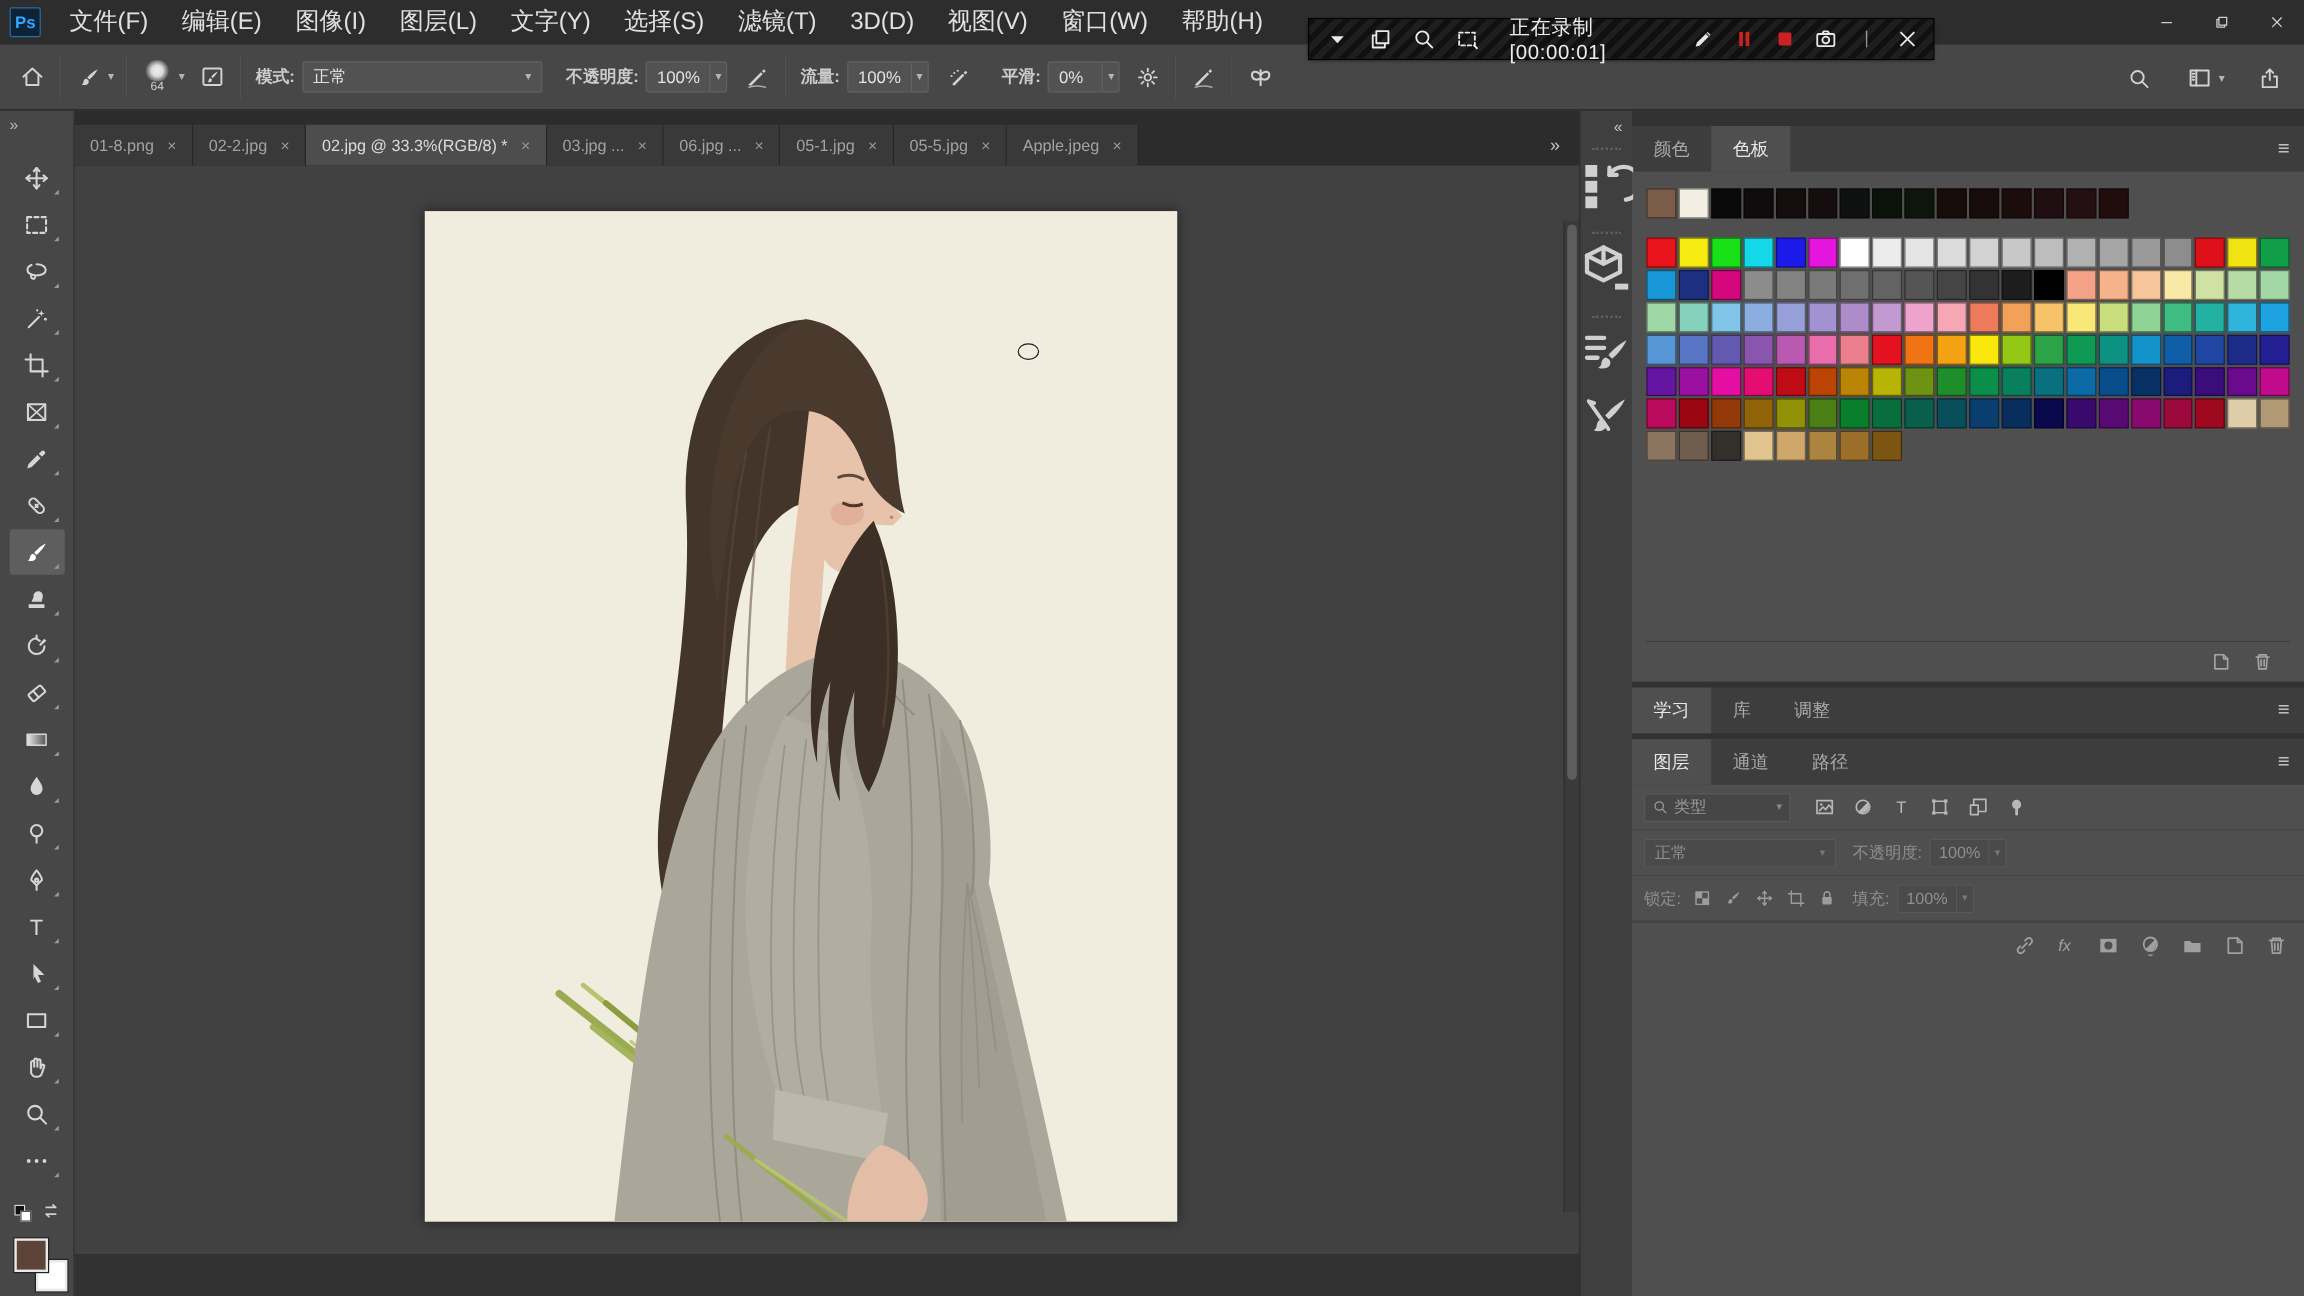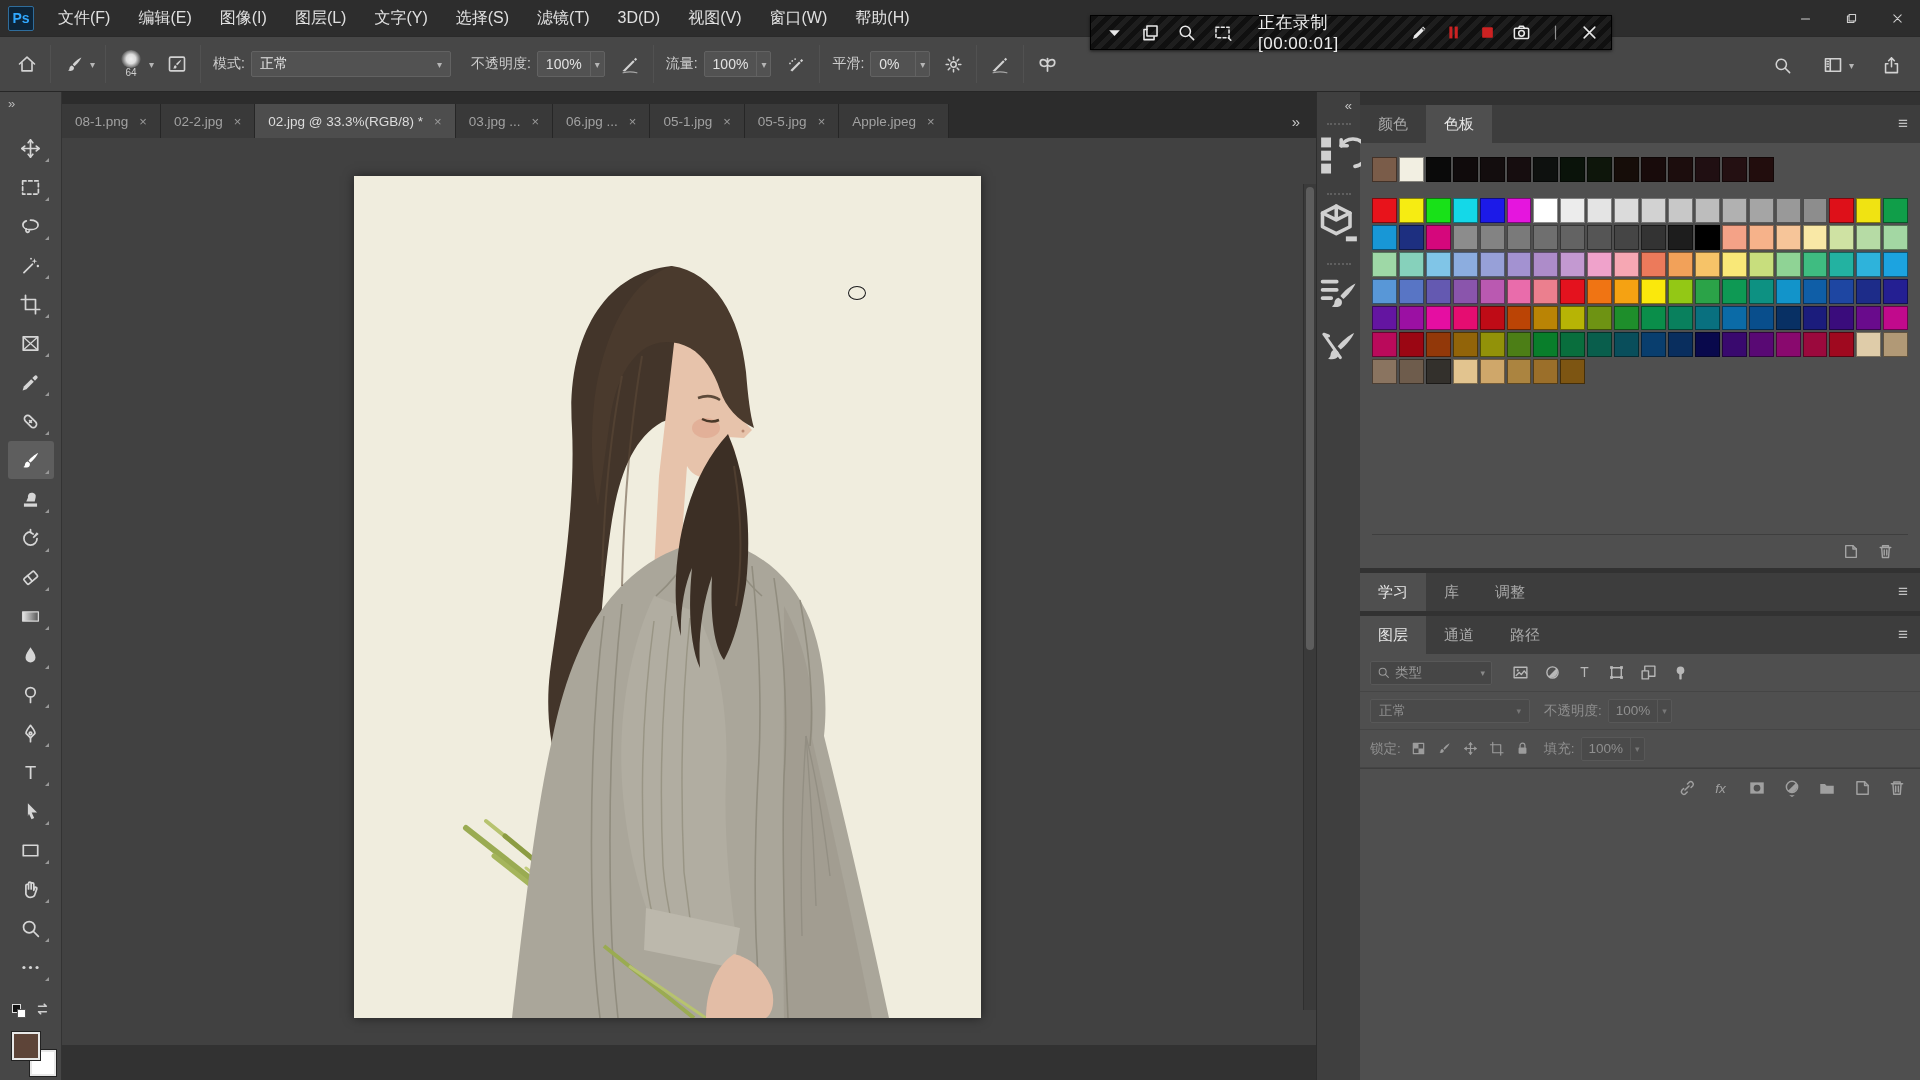--- a/index.html
+++ b/index.html
@@ -2,32 +2,32 @@
 <html><head>
 <meta charset="utf-8">
 <style>
   html,body{margin:0;padding:0;background:#1b1b1b;}
   *{box-sizing:border-box;font-family:"Liberation Sans","DejaVu Sans",sans-serif;}
   .app{position:relative;width:1920px;height:1080px;background:#323232;overflow:hidden;color:#d6d6d6;-webkit-user-select:none;user-select:none;}
 
   
   .menubar{position:absolute;left:0;top:0;right:0;height:36px;background:#2d2d2d;display:flex;align-items:center;z-index:5;}
   .ps-logo{width:26px;height:25px;margin:0 10px 0 8px;background:#0d2438;border:1px solid #2f6d9c;border-radius:2px;color:#31a8ff;font-weight:bold;font-size:14px;display:flex;align-items:center;justify-content:center;}
-  .menu-item{padding:0 14px;font-size:16px;color:#e0e0e0;line-height:36px;cursor:default;}
+  .menu-item{padding:0 14px;font-size:20px;color:#e0e0e0;line-height:36px;cursor:default;}
   .winctl{margin-left:auto;display:flex;height:36px;}
   .winbtn{width:46px;display:flex;align-items:center;justify-content:center;color:#cfcfcf;}
   .winbtn svg{width:13px;height:13px;}
 
   
   .optionsbar{position:absolute;left:0;top:36px;right:0;height:56px;background:#474747;border-top:1px solid#2a2a2a;border-bottom:1px solid #272727;display:flex;align-items:center;z-index:4;}
   .ob-sep{width:1px;height:38px;background:#383838;border-right:1px solid #515151;margin:0 10px;}
   .ob-icon{width:26px;height:26px;color:#d2d2d2;display:flex;align-items:center;justify-content:center;}
   .ob-icon svg{width:20px;height:20px;}
   .ob-caret{color:#b5b5b5;font-size:10px;margin-left:3px;}
-  .ob-label{font-size:14px;color:#cccccc;margin:0 6px 0 2px;}
+  .ob-label{font-size:14px;color:#cccccc;margin:0 6px 0 2px;font-weight:bold;}
   .ob-select{height:26px;background:#525252;border:1px solid #626262;border-radius:2px;display:flex;align-items:center;padding:0 8px;font-size:14px;color:#e2e2e2;}
   .ob-select .ob-caret{margin-left:auto;padding-left:10px;}
   .ob-box{height:26px;background:#525252;border:1px solid #626262;border-radius:2px;display:flex;align-items:center;font-size:14px;color:#e2e2e2;}
   .ob-box .val{padding:0 8px;min-width:44px;}
   .ob-box .caretseg{border-left:1px solid #626262;padding:0 4px;color:#b5b5b5;font-size:10px;height:100%;display:flex;align-items:center;}
   .brushtip{display:flex;flex-direction:column;align-items:center;width:30px;}
   .brushtip .dot{width:20px;height:18px;border-radius:50%;background:radial-gradient(circle,#efefef 0%,#dcdcdc 35%,rgba(220,220,220,0) 75%);}
   .brushtip .num{font-size:10px;color:#d0d0d0;margin-top:-1px;}
   .ob-right{position:absolute;right:16px;top:0;height:56px;display:flex;align-items:center;gap:24px;color:#d6d6d6;}
   .ob-right .ob-icon svg{width:21px;height:21px;}
@@ -528,21 +528,21 @@
     </div>
     <div class="fgbg">
       <div class="bg" id="bg-swatch" style="background: rgb(255, 255, 255);"></div>
       <div class="fg" id="fg-swatch" style="background: rgb(93, 68, 56);"></div>
     </div>
   </div>
 
   <div class="canvas-col">
     <div class="tabbar" id="doc-tabs">
         <div class="doc-tab">
-          <span>08-1.png</span>
+          <span>01-8.png</span>
           <span class="tab-close">×</span>
         </div>
         <div class="doc-tab">
           <span>02-2.jpg</span>
           <span class="tab-close">×</span>
         </div>
         <div class="doc-tab active">
           <span>02.jpg @ 33.3%(RGB/8) *</span>
           <span class="tab-close">×</span>
         </div>

